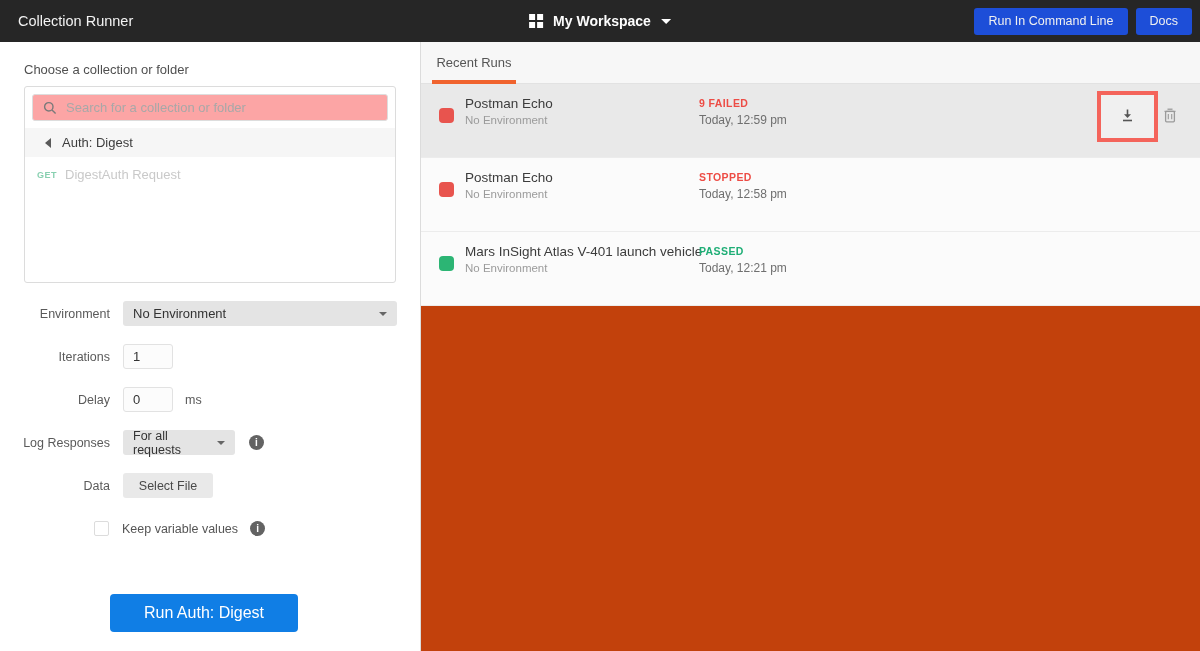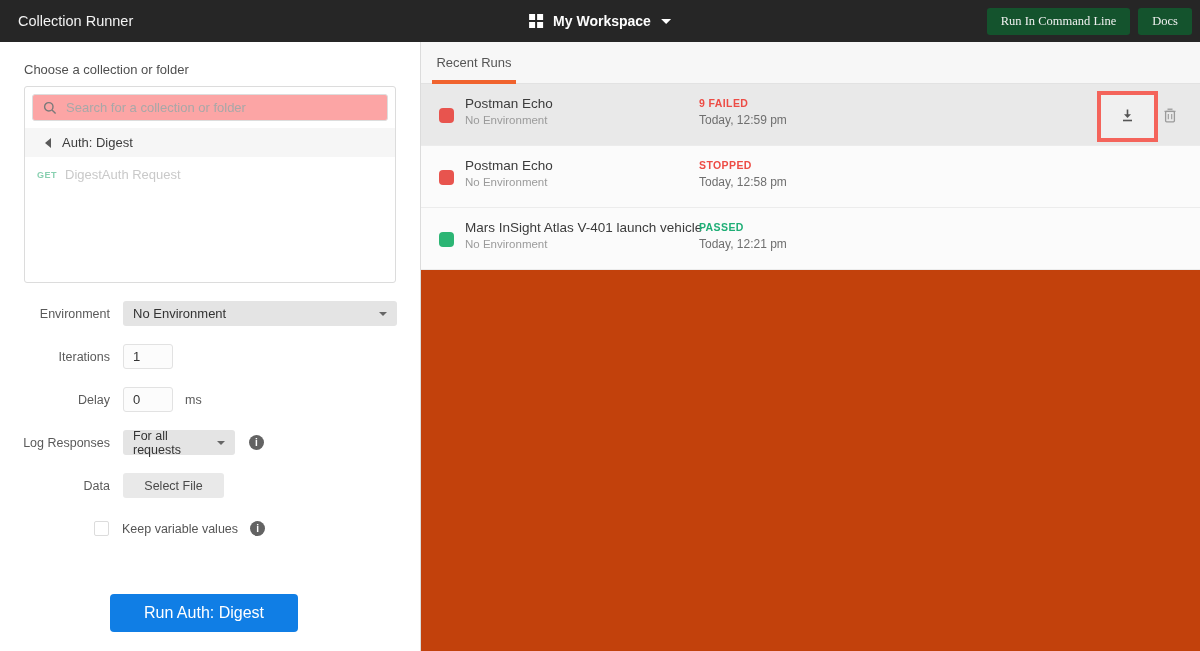--- a/index.html
+++ b/index.html
@@ -11,23 +11,23 @@
     padding:0 8px; position:relative; }
   .topbar-title { margin-left:10px; color:#f3f3f3; font-size:14.5px; }
   .workspace { position:absolute; left:50%; transform:translateX(-50%);
     display:flex; align-items:center; gap:10px; cursor:pointer; }
   .grid-icon { display:grid; grid-template-columns:6px 6px; gap:2px; }
   .grid-icon span { width:6px; height:6px; background:#fff; }
   .workspace-label { font-size:14px; font-weight:700; color:#fdfdfd; }
   .caret-down { width:0; height:0; border-left:5px solid transparent;
     border-right:5px solid transparent; border-top:5px solid #fff; }
   .topbar-buttons { margin-left:auto; display:flex; gap:8px; }
-  .tb-btn { background:#14532d; color:#f0f0f0; font-size:12.5px; border:none;
+  .tb-btn { background:#1d4ed8; color:#f0f0f0; font-size:12.5px; border:none;
     border-radius:3px; height:27px; padding:0 14px; cursor:pointer;
-    font-family:Liberation Serif, serif; }
+    font-family:Liberation Sans, sans-serif; }
 
   
   .main { display:flex; height:609px; }
   .left-panel { width:421px; flex-shrink:0; background:#fff;
     border-right:1px solid #dcdcdc; }
   .right-panel { flex:1; background:#c2410c; display:flex; flex-direction:column; }
 
   
   .lp-heading { margin:20px 0 8px 24px; font-size:13px; color:#4f4f4f; }
   .collection-box { margin:9px 0 0 24px; width:372px; height:197px;
@@ -58,21 +58,21 @@
     border-left-width:4px; border-right-width:4px; border-top-width:4px; }
   .env-select { width:274px; }
   .log-select { width:112px; font-size:12.5px; }
   .text-input { width:50px; height:25px; border:1px solid #e2e2e2; background:#fcfcfc;
     border-radius:3px; padding-left:9px; font-size:13px; color:#333; outline:none;
     font-family:"Liberation Sans", sans-serif; }
   .unit-label { margin-left:12px; font-size:12.5px; color:#5a5a5a; }
   .info-icon { width:15px; height:15px; border-radius:50%; background:#636363;
     color:#fff; font-size:10px; font-weight:700; display:inline-flex;
     align-items:center; justify-content:center; margin-left:14px; flex-shrink:0; }
-  .file-btn { width:101px; height:25px; background:#e9e9e9; border:none;
+  .file-btn { width:90px; height:25px; background:#e9e9e9; border:none;
     border-radius:3px; font-size:12.5px; color:#4a4a4a; cursor:pointer;
     font-family:"Liberation Sans", sans-serif; }
   .keep-row { margin-left:94px; display:flex; align-items:center; }
   .checkbox { width:15px; height:15px; border:1px solid #dcdcdc; border-radius:2px;
     background:#fff; cursor:pointer; flex-shrink:0; }
   .keep-label { margin-left:13px; font-size:12.5px; color:#555; }
   .keep-row .info-icon { margin-left:12px; }
   .run-btn { margin:36px 0 0 110px; width:188px; height:38px; background:#107ee5;
     border:none; border-radius:4px; color:#fff; font-size:16px; cursor:pointer;
     font-family:"Liberation Sans", sans-serif; }
@@ -90,21 +90,21 @@
   .filter-pill { width:293px; height:26px; border-radius:13px; background:#eeeeee;
     display:flex; align-items:center; padding:0 12px; gap:8px; }
   .filter-input { background:transparent; border:none; outline:none; flex:1;
     font-size:13px; color:#333; font-family:"Liberation Sans", sans-serif; }
   .filter-input::placeholder { color:#a6a6a6; }
   .import-btn { height:26px; padding:0 12px; background:#f0632e; color:#fff;
     font-size:12.5px; border:none; border-radius:3px; cursor:pointer;
     font-family:"Liberation Sans", sans-serif; }
 
   .runs-list { flex:1; }
-  .run-row { height:62px; position:relative; border-bottom:1px solid #ececec;
+  .run-row { height:74px; position:relative; border-bottom:1px solid #ececec;
     cursor:pointer; }
   .run-indicator { position:absolute; left:18px; top:24px; width:15px; height:15px;
     border-radius:4px; }
   .run-info { position:absolute; left:44px; top:12px; }
   .run-name { font-size:13.5px; color:#3c3c3c; }
   .run-env { font-size:11.5px; color:#9b9b9b; margin-top:3px; }
   .run-status-block { position:absolute; left:278px; top:13px; }
   .run-status { font-size:10.5px; font-weight:700; letter-spacing:0.4px; }
   .run-time { font-size:12px; color:#6f6f6f; margin-top:4px; }
   .run-actions { position:absolute; right:0; top:0; height:100%; width:180px; }

